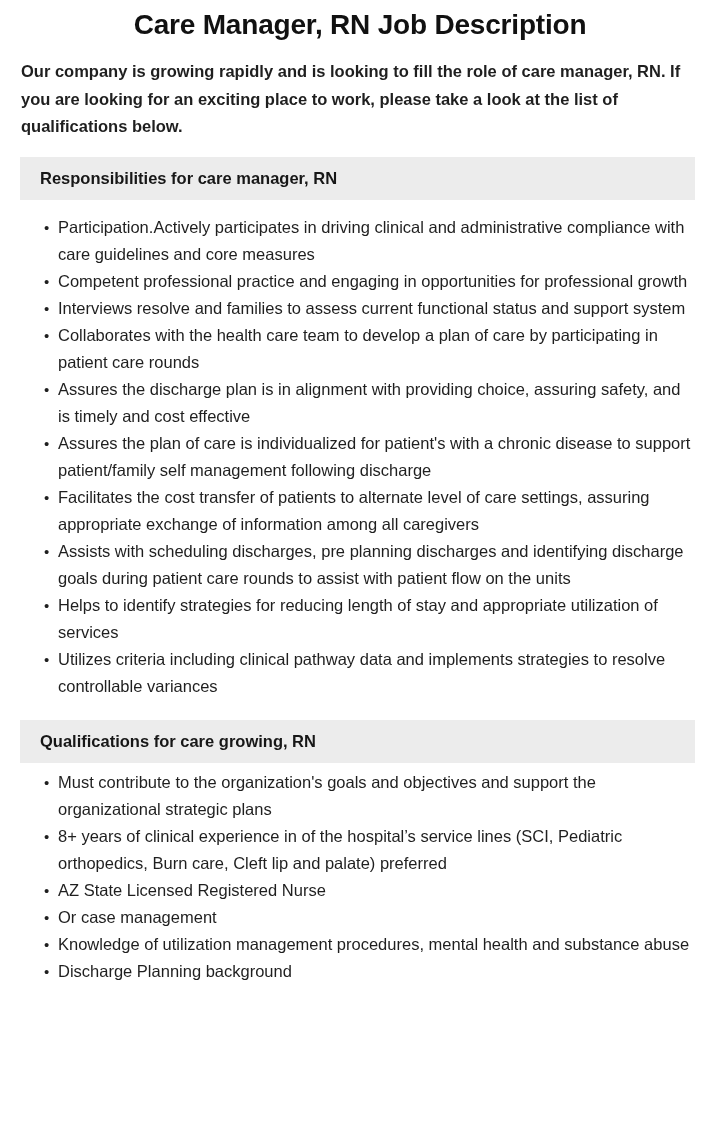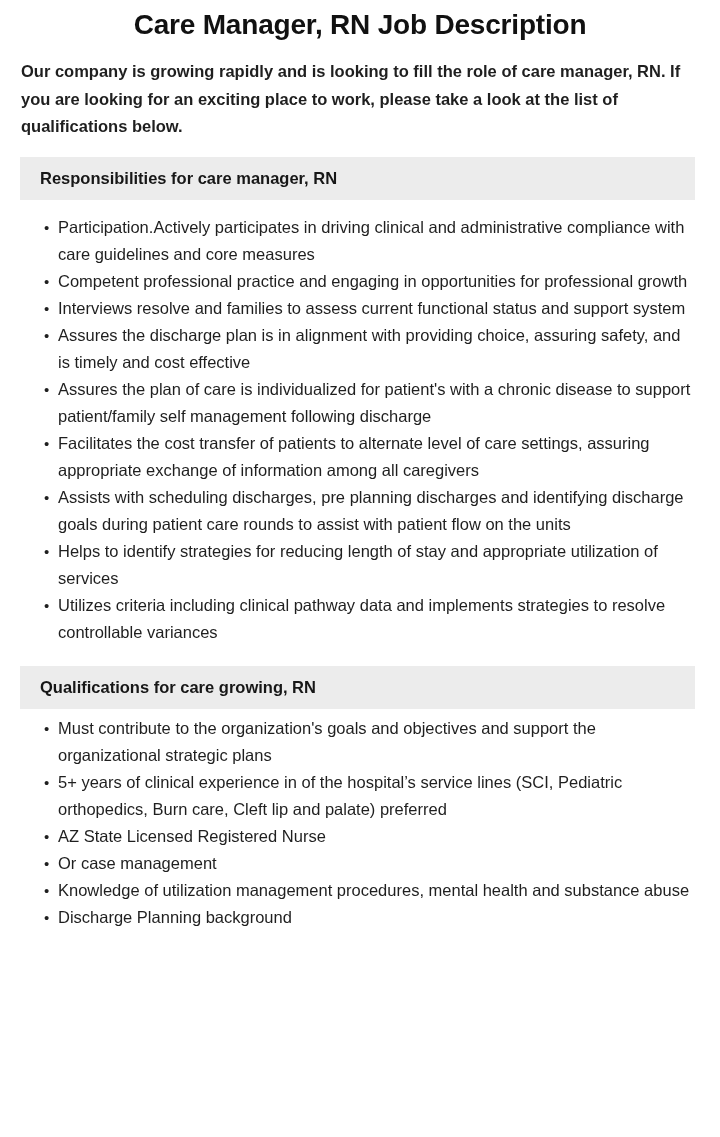--- a/index.html
+++ b/index.html
@@ -88,34 +88,35 @@
   <h1 class="doc-title">Care Manager, RN Job Description</h1>
 
   <p class="intro">Our company is growing rapidly and is looking to fill the role of care manager, RN. If you are looking for an exciting place to work, please take a look at the list of qualifications below.</p>
 
   <div class="section responsibilities">
     <div class="section-header">Responsibilities for care manager, RN</div>
     <ul class="bullets">
       <li>Participation.Actively participates in driving clinical and administrative compliance with care guidelines and core measures</li>
       <li>Competent professional practice and engaging in opportunities for professional growth</li>
       <li>Interviews resolve and families to assess current functional status and support system</li>
+      <li>Collaborates with the health care team to develop a plan of care by participating in patient care rounds</li>
       <li>Assures the discharge plan is in alignment with providing choice, assuring safety, and is timely and cost effective</li>
       <li>Assures the plan of care is individualized for patient's with a chronic disease to support patient/family self management following discharge</li>
       <li>Facilitates the cost transfer of patients to alternate level of care settings, assuring appropriate exchange of information among all caregivers</li>
       <li>Assists with scheduling discharges, pre planning discharges and identifying discharge goals during patient care rounds to assist with patient flow on the units</li>
       <li>Helps to identify strategies for reducing length of stay and appropriate utilization of services</li>
       <li>Utilizes criteria including clinical pathway data and implements strategies to resolve controllable variances</li>
     </ul>
   </div>
 
   <div class="section qualifications">
     <div class="section-header">Qualifications for care growing, RN</div>
     <ul class="bullets">
       <li>Must contribute to the organization's goals and objectives and support the organizational strategic plans</li>
-      <li>5+ years of clinical experience in of the hospital’s service lines (SCI, Pediatric orthopedics, Burn care, Cleft lip and palate) preferred</li>
+      <li>8+ years of clinical experience in of the hospital’s service lines (SCI, Pediatric orthopedics, Burn care, Cleft lip and palate) preferred</li>
       <li>AZ State Licensed Registered Nurse</li>
       <li>Or case management</li>
       <li>Knowledge of utilization management procedures, mental health and substance abuse</li>
       <li>Discharge Planning background</li>
     </ul>
   </div>
 
 </div>
 
 </body></html>

